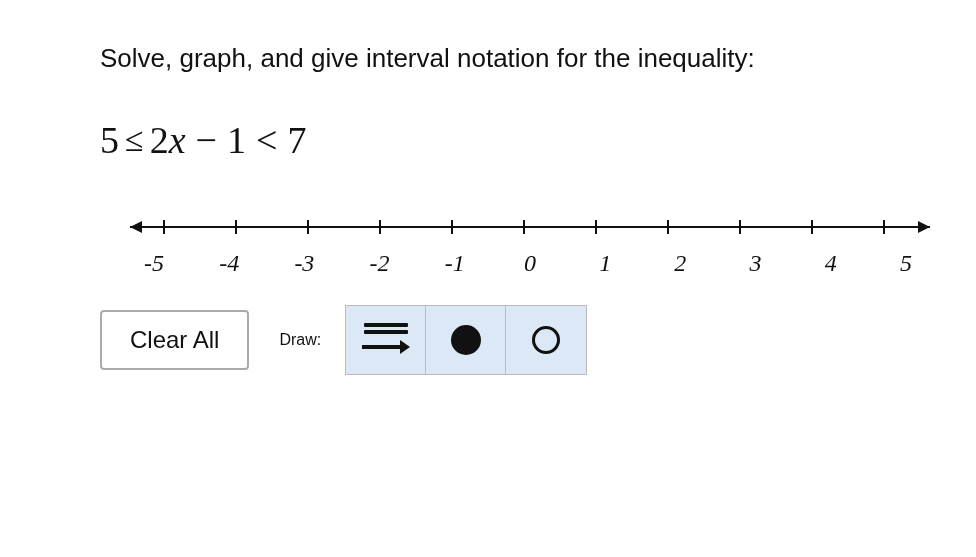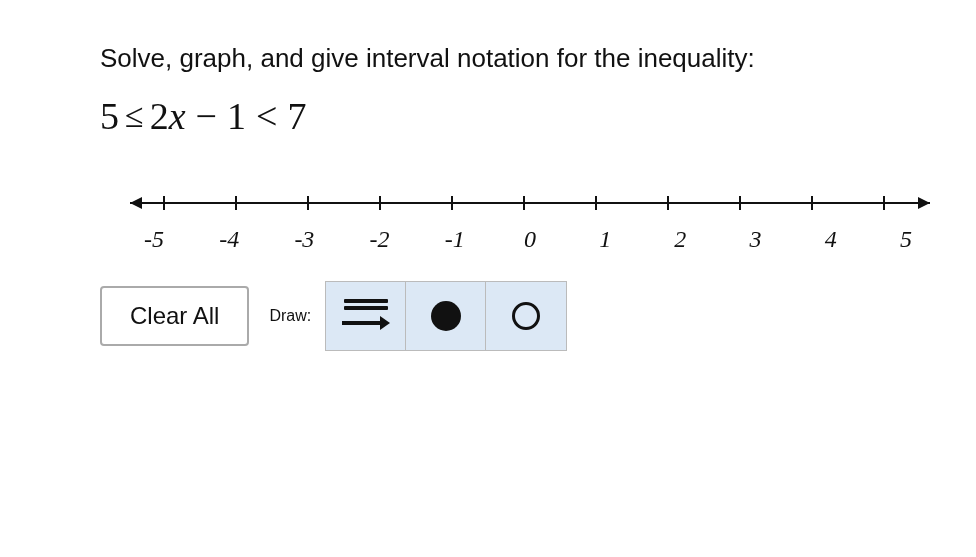--- a/index.html
+++ b/index.html
@@ -11,21 +11,21 @@
       overflow: hidden;
     }
     .container {
       padding: 40px 60px 30px 100px;
     }
     .problem-text {
       font-family: Arial, Helvetica, sans-serif;
       font-size: 26px;
       color: #111;
       line-height: 1.4;
-      margin-bottom: 18px;
+      margin-bottom: 42px;
     }
     .inequality {
       font-family: 'Times New Roman', Times, serif;
       font-size: 38px;
       color: #111;
       margin-bottom: 50px;
       display: flex;
       align-items: center;
       gap: 6px;
     }
@@ -59,21 +59,21 @@
     .number-label {
       width: 68px;
       text-align: center;
     }
 
     
     .controls-row {
       display: flex;
       align-items: center;
       margin-top: 28px;
-      gap: 2px;
+      gap: 12px;
     }
     .clear-all-btn {
       background: #fff;
       border: 2px solid #aaa;
       border-radius: 4px;
       padding: 14px 28px;
       font-family: Arial, Helvetica, sans-serif;
       font-size: 24px;
       color: #111;
       cursor: pointer;

